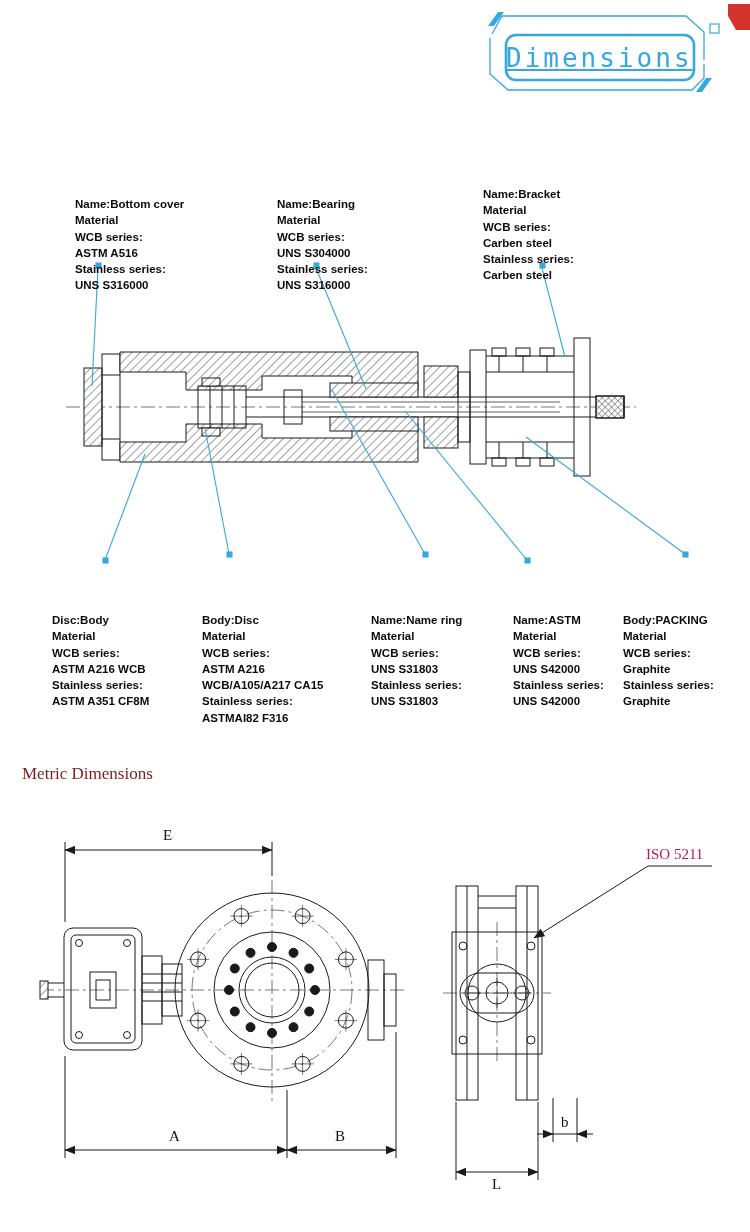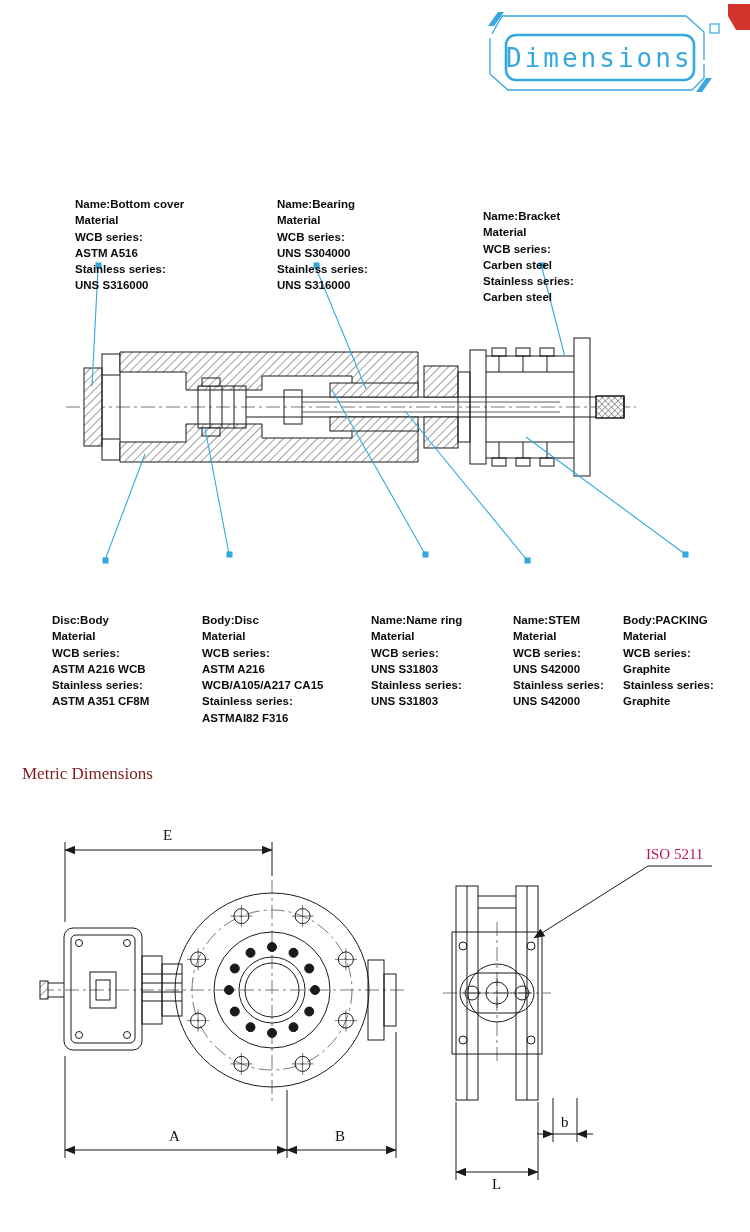--- a/index.html
+++ b/index.html
@@ -6,21 +6,21 @@
   .page{position:relative;width:750px;height:1232px;background:#fff;overflow:hidden;
         font-family:"Liberation Sans",sans-serif;}
   svg{position:absolute;left:0;top:0;}
   .co{position:absolute;font:700 11.5px/16.3px "Liberation Sans",sans-serif;color:#0b0b0b;white-space:nowrap;margin-top:32px;}
   .cl{stroke:#555;stroke-width:0.8;stroke-dasharray:14 4 3 4;fill:none;}
   .ink{stroke:#1a1a1a;fill:none;stroke-width:1;}
   .dim{position:absolute;font:15px "Liberation Serif",serif;color:#111;}
   .serif{position:absolute;font:17px "Liberation Serif",serif;color:#7f1d1d;}
   .iso{position:absolute;font:15px "Liberation Serif",serif;color:#be185d;}
   .banner-text{position:absolute;left:506px;top:43px;width:164px;text-align:left;
-    font:26px "DejaVu Sans Mono",monospace;color:#35a8e0;letter-spacing:3px;}
+    font:26px "DejaVu Sans Mono",monospace;color:#35a8e0;letter-spacing:3px;text-decoration:underline;}
 </style>
 </head>
 <body>
 
 <div class="page">
 
 <svg width="750" height="1232" viewBox="0 0 750 1232">
   <defs>
     <pattern id="h45" width="6" height="6" patternUnits="userSpaceOnUse" patternTransform="rotate(45)">
       <rect width="6" height="6" fill="#ffffff"></rect>
@@ -262,21 +262,21 @@
   <div>UNS S316000</div>
 </div>
 <div class="co" style="left:277px;top:164px">
   <div>Name:Bearing</div>
   <div>Material</div>
   <div>WCB series:</div>
   <div>UNS S304000</div>
   <div>Stainless series:</div>
   <div>UNS S316000</div>
 </div>
-<div class="co" style="left:483px;top:176px">
+<div class="co" style="left:483px;top:154px">
   <div>Name:Bracket</div>
   <div>Material</div>
   <div>WCB series:</div>
   <div>Carben steel</div>
   <div>Stainless series:</div>
   <div>Carben steel</div>
 </div>
 
 <div class="co" style="left:52px;top:580px">
   <div>Disc:Body</div>
@@ -297,21 +297,21 @@
 </div>
 <div class="co" style="left:371px;top:580px">
   <div>Name:Name ring</div>
   <div>Material</div>
   <div>WCB series:</div>
   <div>UNS S31803</div>
   <div>Stainless series:</div>
   <div>UNS S31803</div>
 </div>
 <div class="co" style="left:513px;top:580px">
-  <div>Name:STEM</div>
+  <div>Name:ASTM</div>
   <div>Material</div>
   <div>WCB series:</div>
   <div>UNS S42000</div>
   <div>Stainless series:</div>
   <div>UNS S42000</div>
 </div>
 <div class="co" style="left:623px;top:580px">
   <div>Body:PACKING</div>
   <div>Material</div>
   <div>WCB series:</div>

